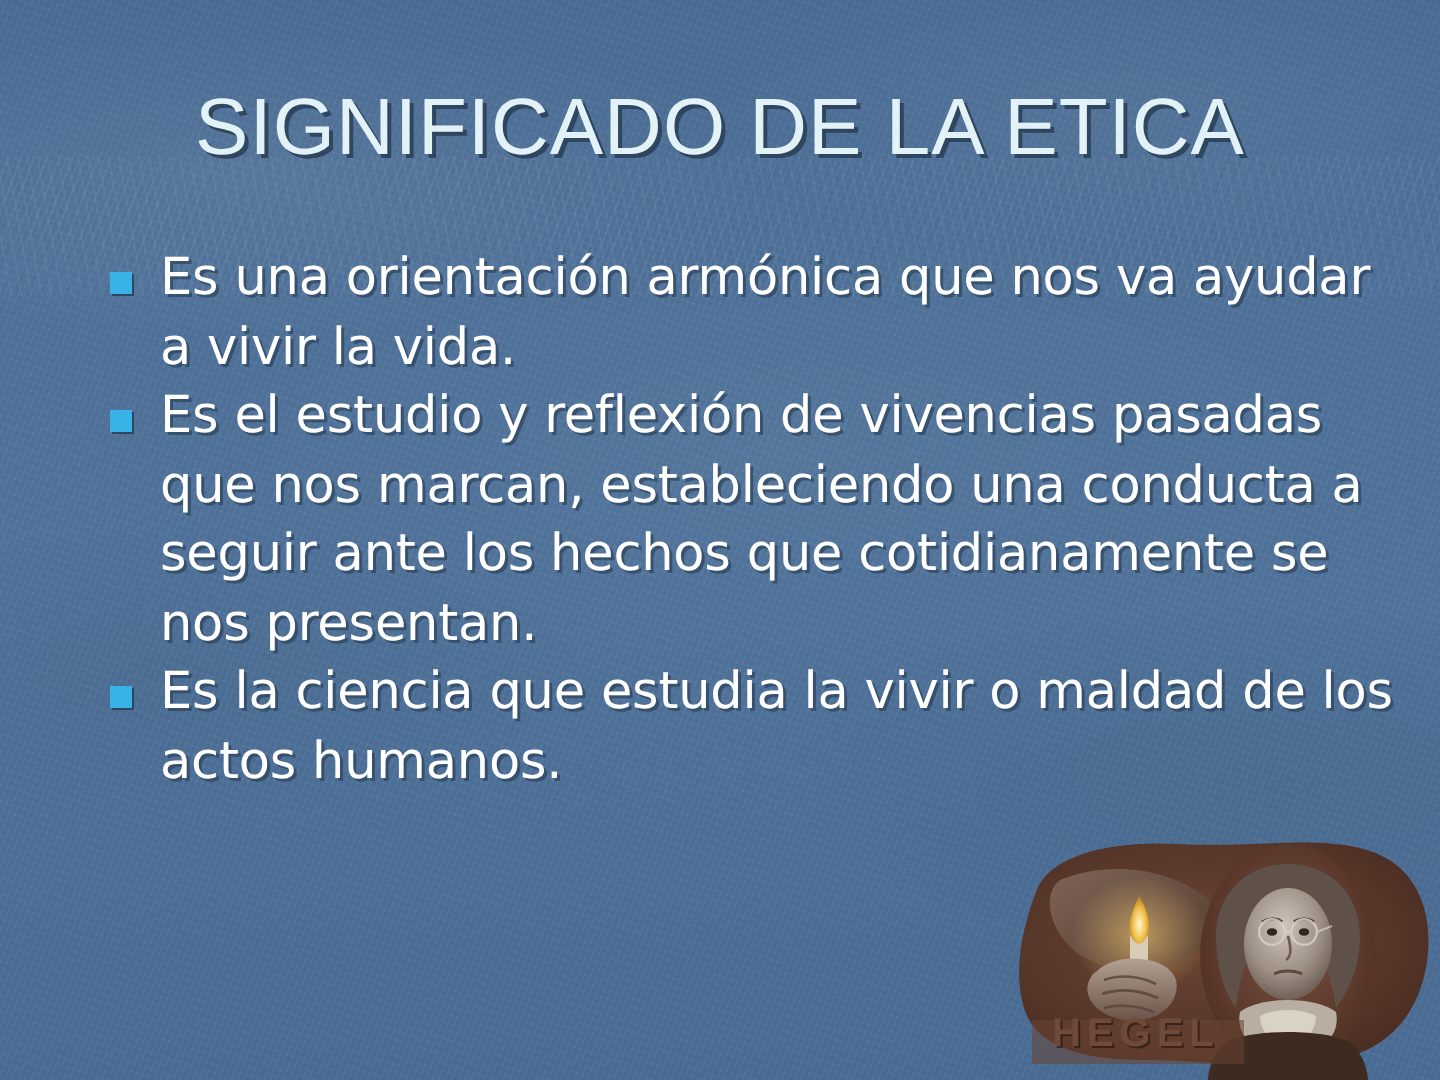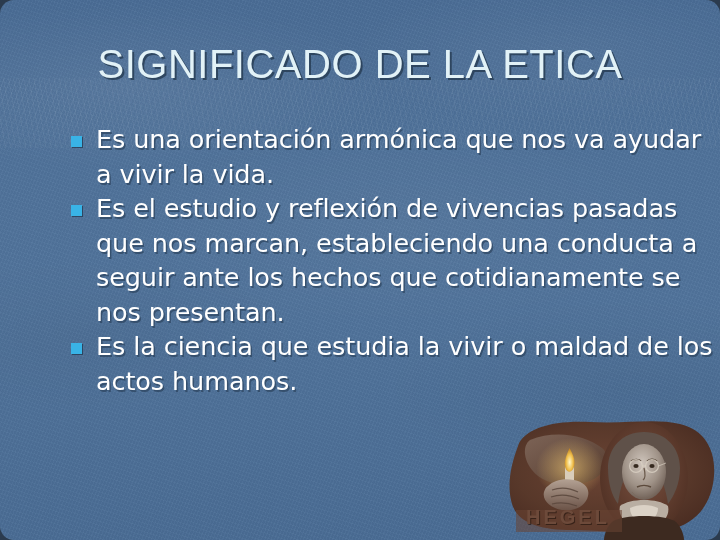--- a/index.html
+++ b/index.html
@@ -19,21 +19,20 @@
       radial-gradient(ellipse 380px 120px at 18% 16%, rgba(255,255,255,0.055), rgba(255,255,255,0) 70%),
       radial-gradient(ellipse 300px 100px at 78% 10%, rgba(255,255,255,0.045), rgba(255,255,255,0) 72%),
       radial-gradient(ellipse 420px 140px at 55% 42%, rgba(255,255,255,0.035), rgba(255,255,255,0) 70%),
       radial-gradient(ellipse 320px 110px at 12% 62%, rgba(0,0,0,0.035), rgba(0,0,0,0) 70%),
       radial-gradient(ellipse 360px 130px at 88% 72%, rgba(0,0,0,0.04), rgba(0,0,0,0) 72%),
       
       repeating-linear-gradient(112deg, rgba(255,255,255,0.022) 0px, rgba(255,255,255,0.022) 1px, rgba(0,0,0,0.018) 1px, rgba(0,0,0,0.018) 3px),
       repeating-linear-gradient(18deg, rgba(255,255,255,0.018) 0px, rgba(255,255,255,0.018) 1px, rgba(0,0,0,0.014) 1px, rgba(0,0,0,0.014) 4px),
       
       linear-gradient(180deg, #4a6d96 0%, #50739b 30%, #51749c 58%, #4d7098 82%, #4a6d95 100%);
-    border-radius: 14px;
   }
 
   
   #texture-band {
     position: absolute;
     left: 0; top: 78px;
     width: 720px; height: 70px;
     pointer-events: none;
     background-image:
       repeating-linear-gradient(80deg, rgba(255,255,255,0.05) 0px, rgba(255,255,255,0.05) 1px, rgba(0,0,0,0.0) 1px, rgba(0,0,0,0.0) 5px),
@@ -50,21 +49,21 @@
     font-size: 40px;
     line-height: 48px;
     letter-spacing: 0.5px;
     color: #e2f2f7;
     text-shadow: 2px 2px 0 rgba(40,62,86,0.85);
     white-space: nowrap;
   }
 
   #body-list {
     position: absolute;
-    left: 68px;
+    left: 52px;
     top: 122px;
     width: 648px;
   }
   .bullet-item {
     position: relative;
     padding-left: 28px;
     margin: 0 0 0 0;
   }
   .bullet-marker {
     position: absolute;

